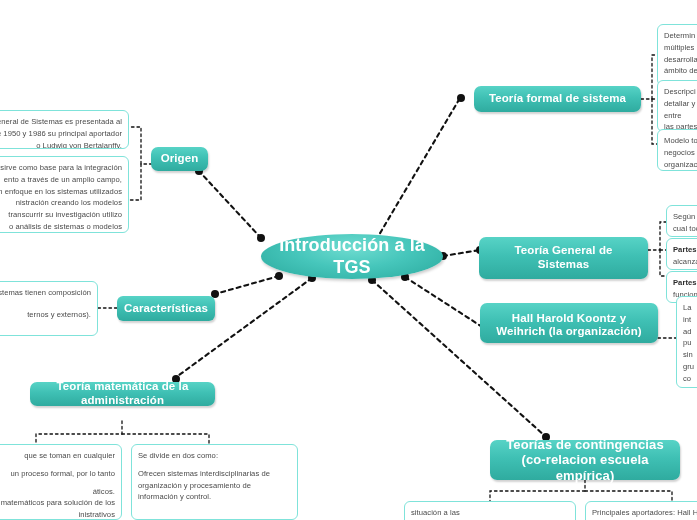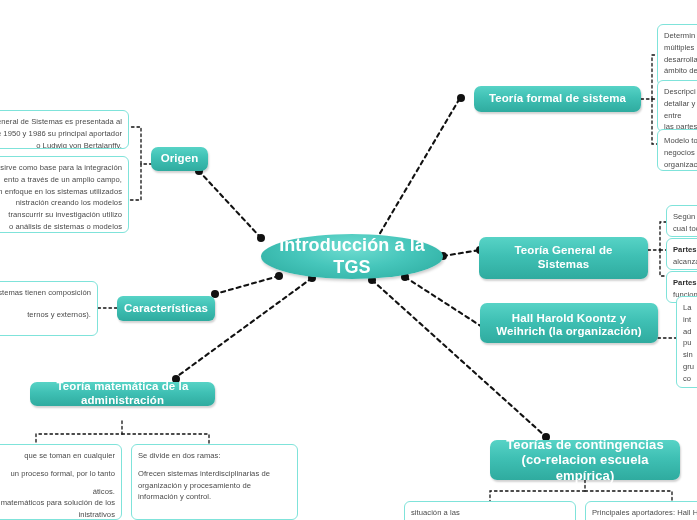--- a/index.html
+++ b/index.html
@@ -239,21 +239,21 @@
 
   <div class="leaf" style="left:-54px; top:444px; width:176px; height:76px; text-align:right;">
     <p>que se toman en cualquier</p>
     <p class="gap">un proceso formal, por lo tanto</p>
     <p class="gap">áticos.</p>
     <p>os matemáticos para solución de los</p>
     <p>inistrativos</p>
   </div>
 
   <div class="leaf" style="left:131px; top:444px; width:167px; height:76px;">
-    <p>Se divide en dos ramas:</p>
+    <p>Se divide en dos como:</p>
     <p class="gap">Ofrecen sistemas interdisciplinarias de organización y procesamiento de información y control.</p>
   </div>
 
   <div class="leaf" style="left:404px; top:501px; width:172px; height:34px;">
     <p>situación a las</p>
   </div>
 
   <div class="leaf" style="left:585px; top:501px; width:172px; height:34px;">
     <p><span>Principales aportadores: Hall H</span></p>
     <p><b>Weihrich</b></p>

